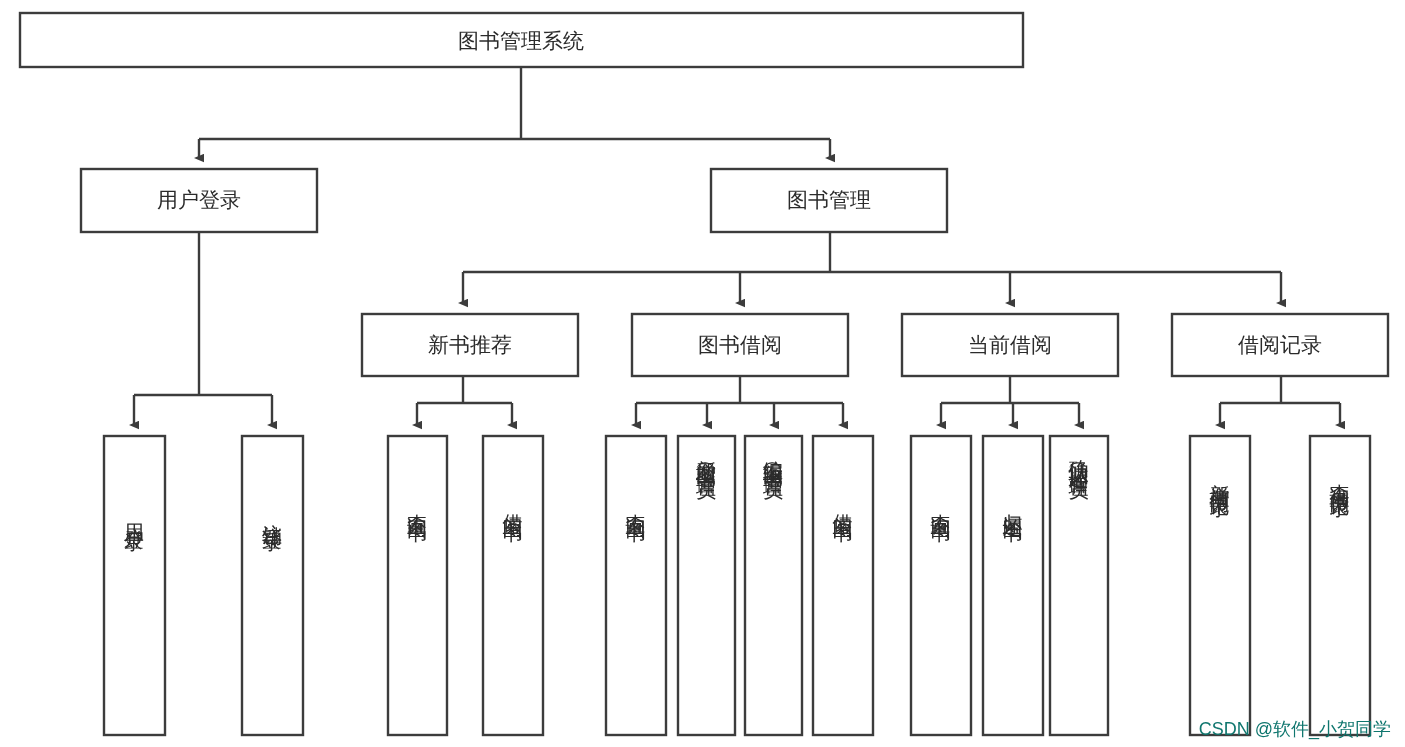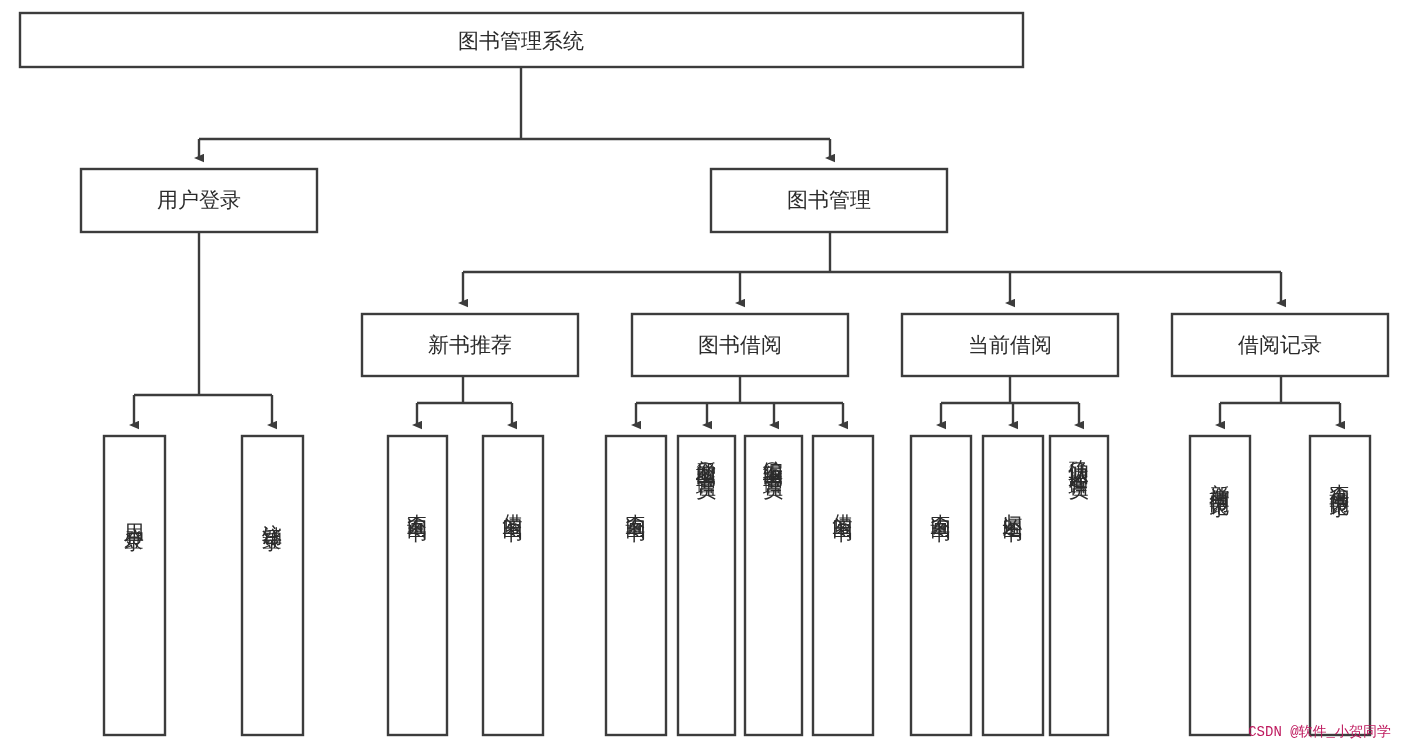--- a/index.html
+++ b/index.html
@@ -50,23 +50,23 @@
   }
   .connector {
     stroke: #3c3c3c;
     stroke-width: 2.4;
     fill: none;
   }
   .watermark {
     position: absolute;
     right: 14px;
     bottom: 6px;
-    font-size: 14px;
-    color: #be185d;
-    font-family: Liberation Mono, monospace;
+    font-size: 18px;
+    color: #0f766e;
+    font-family: Liberation Sans, sans-serif;
     white-space: nowrap;
   }
 </style>
 </head>
 <body>
 
 <svg id="diagram" viewBox="0 0 1405 747" xmlns="http://www.w3.org/2000/svg">
 
   <defs>
     <marker id="arrow" markerWidth="10" markerHeight="10" refX="4.2" refY="5" orient="auto" markerUnits="userSpaceOnUse">

